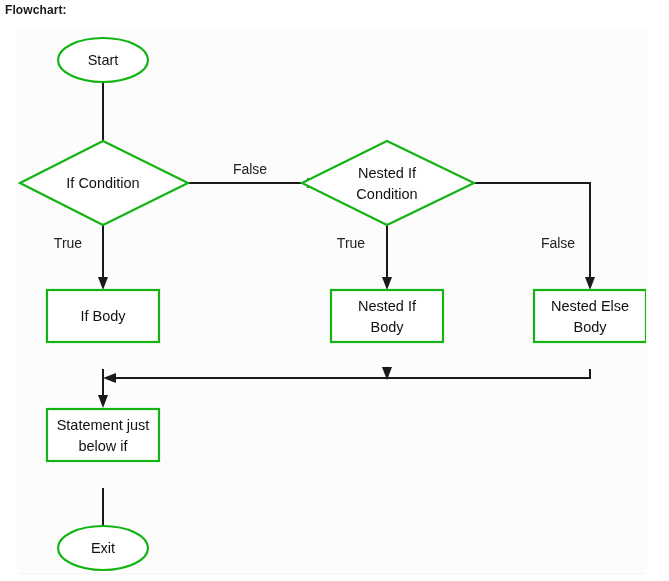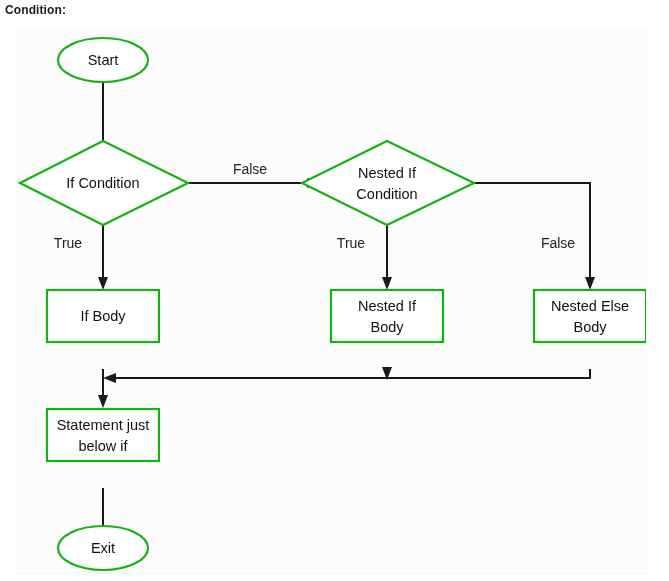--- a/index.html
+++ b/index.html
@@ -65,21 +65,21 @@
     fill: #222222;
     text-anchor: middle;
   }
   .arrow-head {
     fill: #1a1a1a;
   }
 </style>
 </head>
 <body>
 
-<div id="page-title">Condition:</div>
+<div id="page-title">Flowchart:</div>
 
 <div id="flowchart-panel">
   <svg id="flowchart-svg" width="628" height="545" viewBox="0 0 628 545">
 
     <g>
 
       
       <g>
         <line class="edge-line" x1="85" y1="54" x2="85" y2="126"></line>
         <polygon class="arrow-head" points="85,137 80,124 90,124"></polygon>

